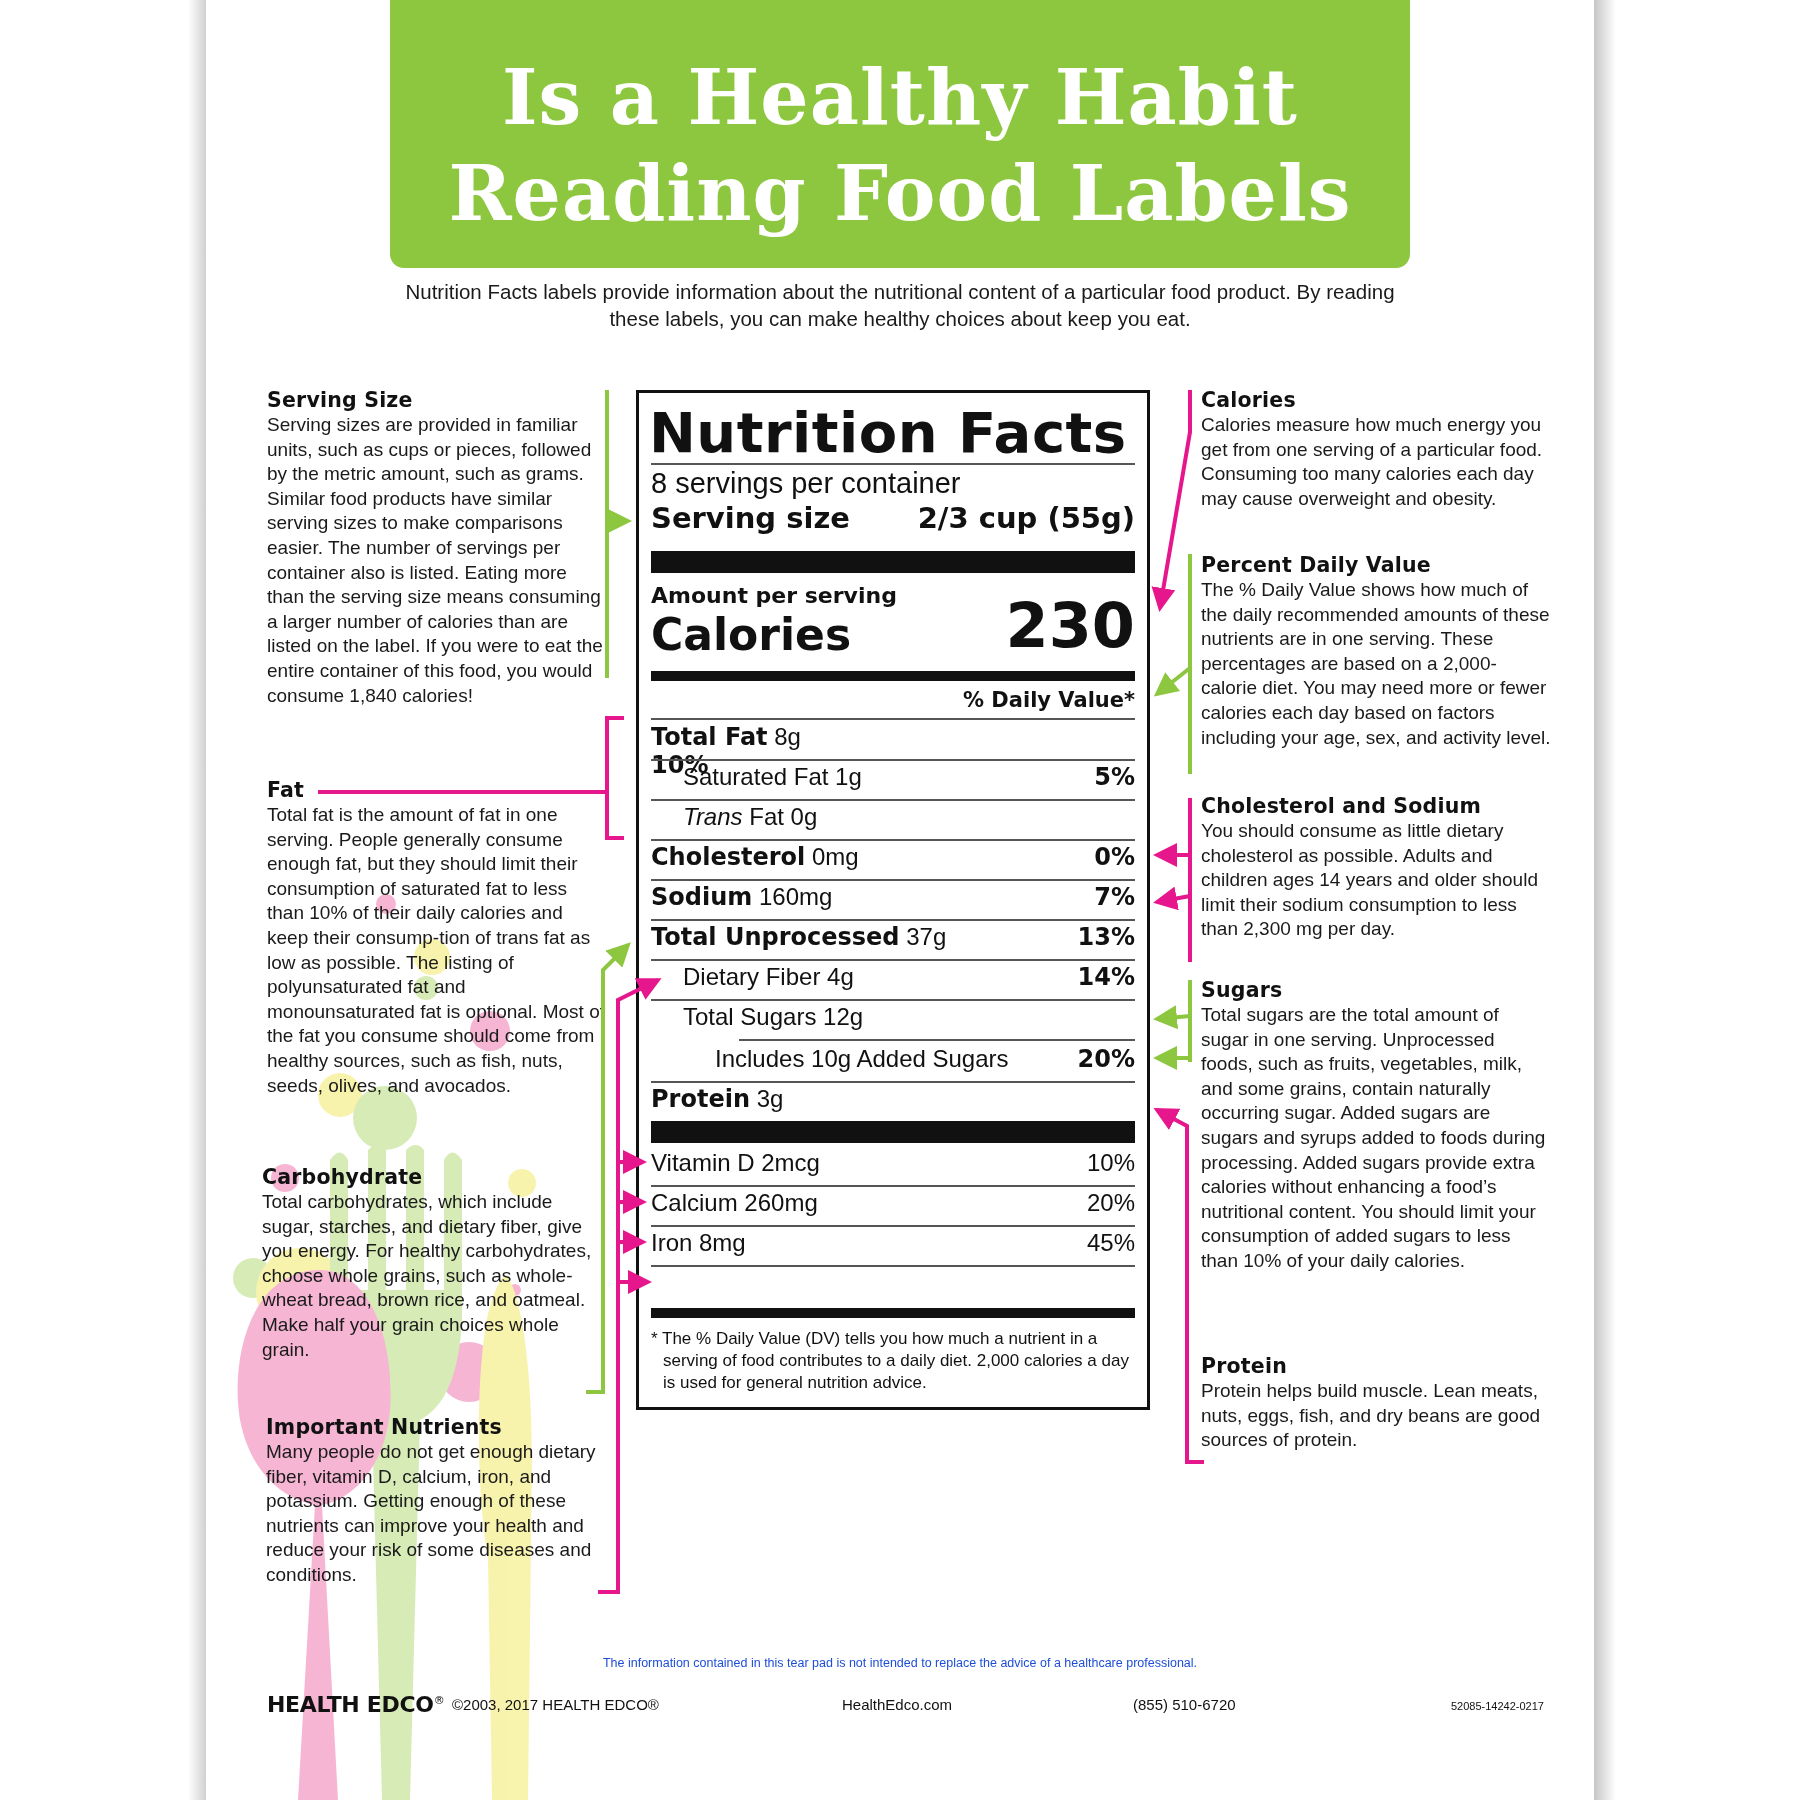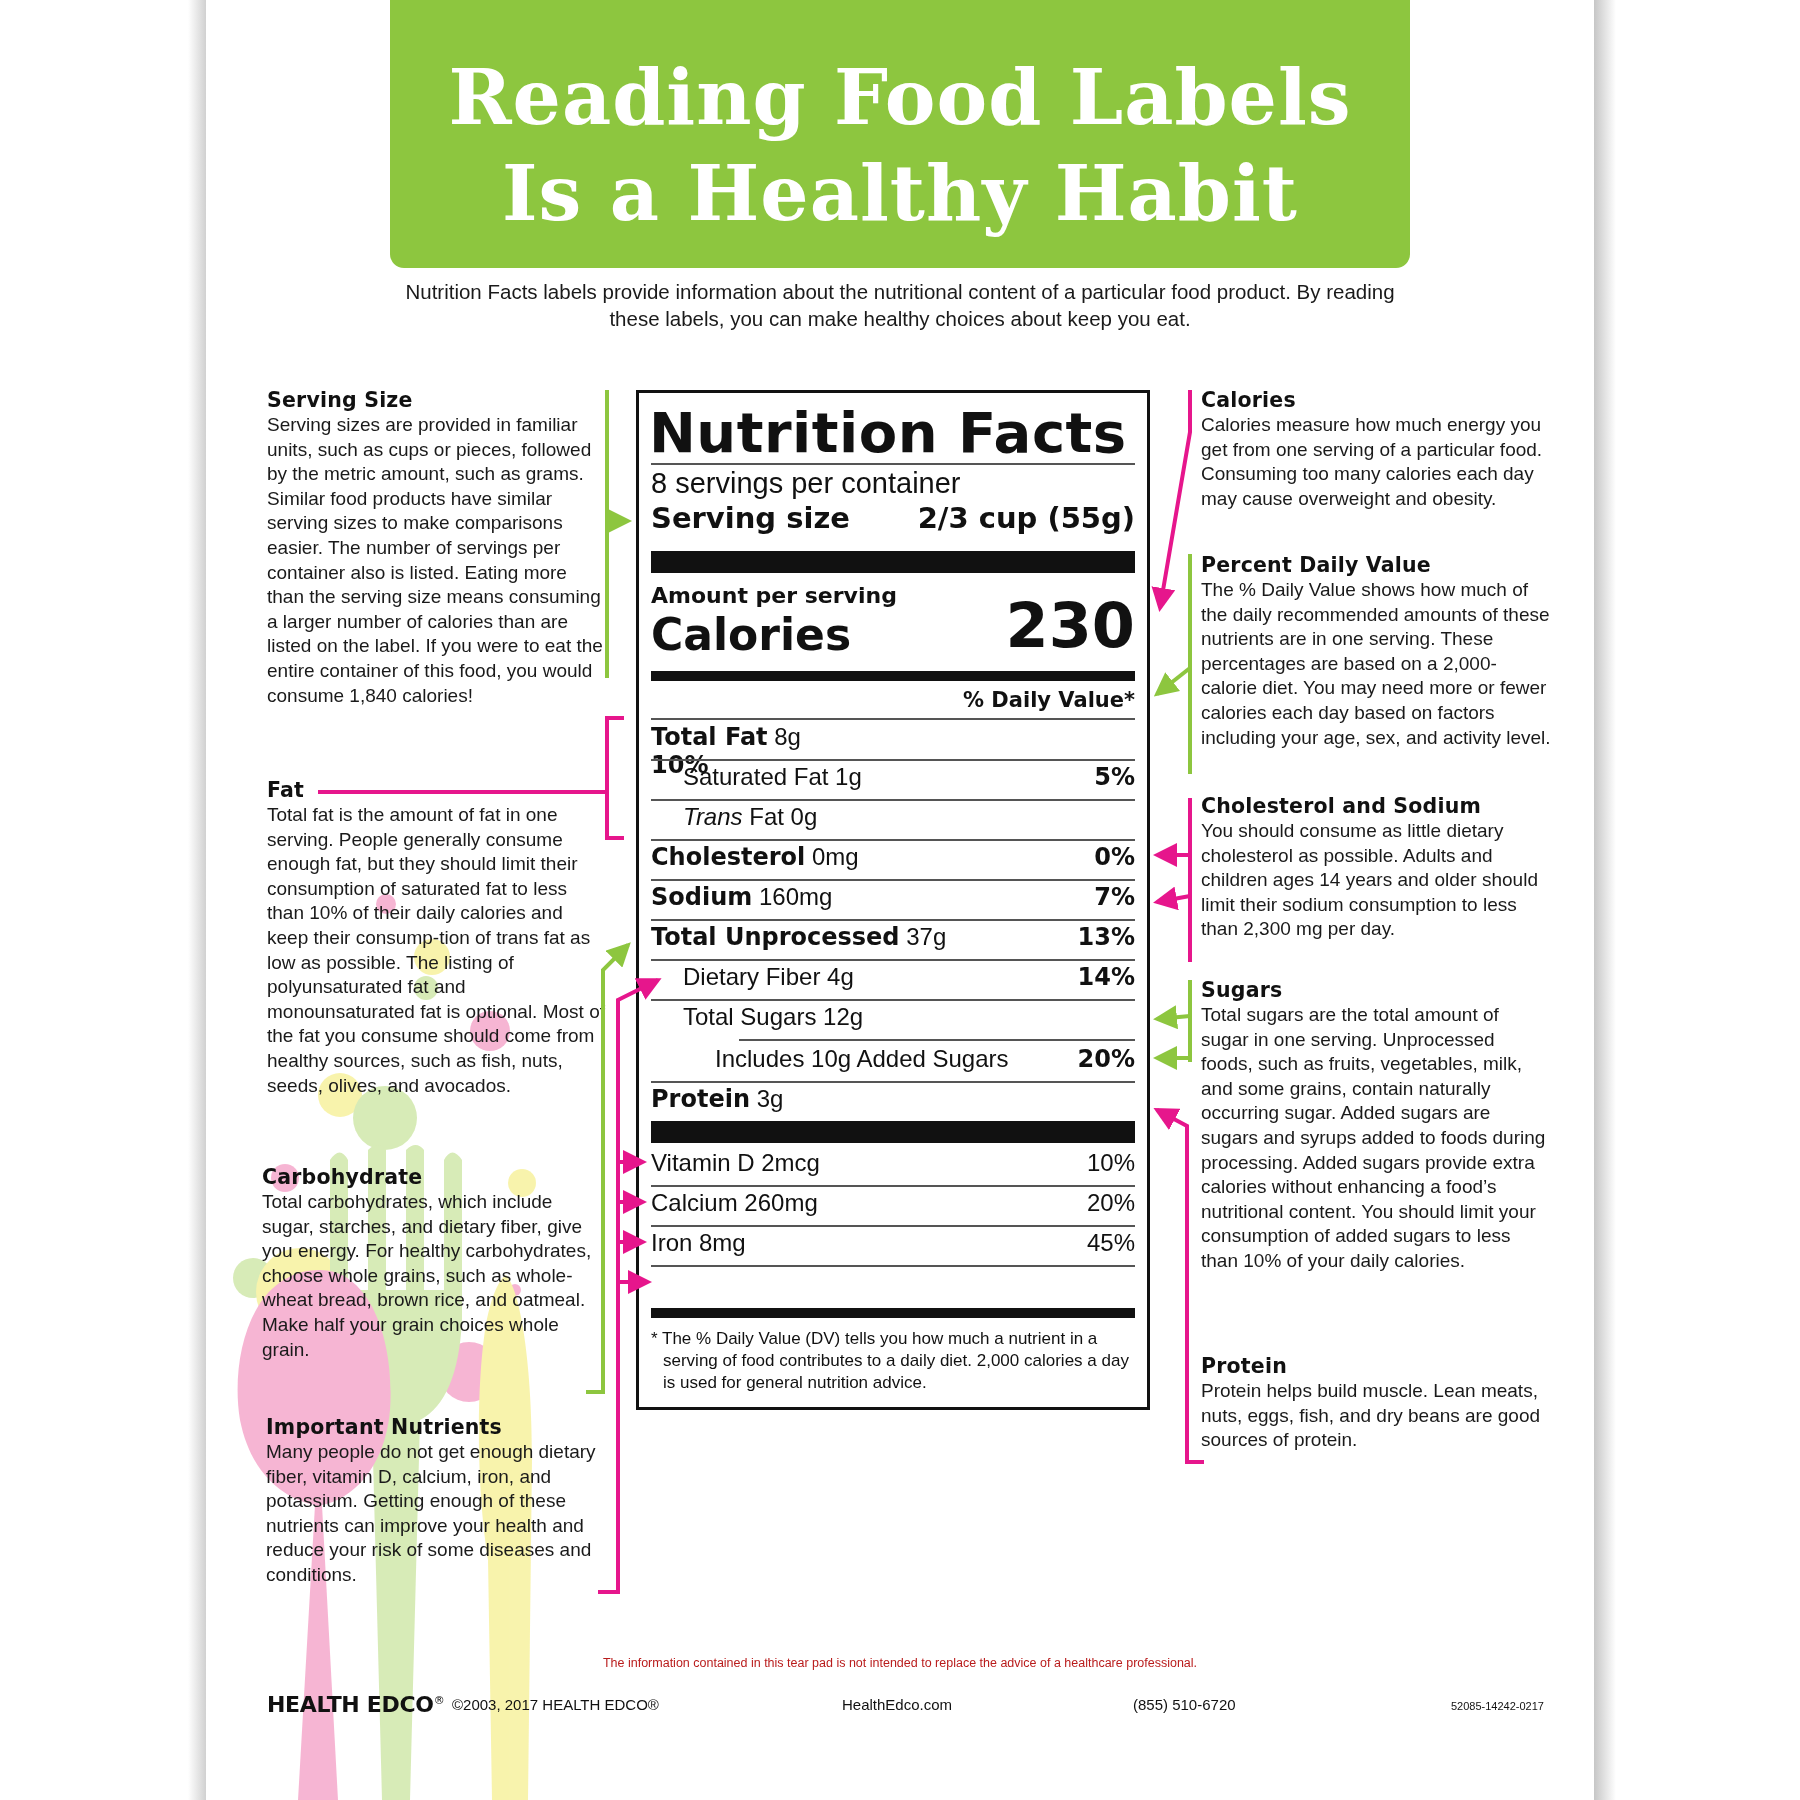--- a/index.html
+++ b/index.html
@@ -37,21 +37,21 @@
   .nf-row { position: absolute; left: 12px; right: 12px; display: flex; justify-content: space-between;
     align-items: baseline; font-size: 24px; white-space: nowrap; }
   .b { font-family: "DejaVu Sans", sans-serif; font-weight: bold; }
   .i { font-style: italic; }
   .dv { font-family: "DejaVu Sans", sans-serif; font-weight: bold; }
   .footnote { position: absolute; left: 12px; right: 12px; top: 935px; font-size: 17px; line-height: 22px;
     padding-left: 12px; text-indent: -12px; }
 
   svg.lines { position: absolute; left: 0; top: 0; width: 1800px; height: 1800px; pointer-events: none; }
 
-  .footer-note { position: absolute; left: 560px; top: 1656px; width: 680px; font-size: 12.5px; color: #b91c1c; text-align: center; }
+  .footer-note { position: absolute; left: 560px; top: 1656px; width: 680px; font-size: 12.5px; color: #1d4ed8; text-align: center; }
   .footer { position: absolute; top: 1696px; font-size: 15px; color: #111; white-space: nowrap; }
   .brand { font-family: "DejaVu Sans", sans-serif; font-weight: bold; font-size: 22px; letter-spacing: -0.3px; }
   .brand sup { font-size: 11px; font-weight: normal; }
 </style>
 </head>
 <body>
 
 <div class="page-shadow-l"></div>
 <div class="page-shadow-r"></div>
 <div class="page"></div>
@@ -75,22 +75,22 @@
     <path d="M330 1300 L330 1160 Q340 1145 348 1160 L348 1290 L368 1290 L368 1150 Q378 1140 386 1150 L386 1290 L406 1290 L406 1150 Q416 1140 424 1150 L424 1290 L444 1290 L444 1160 Q452 1145 462 1160 L462 1320 Q458 1400 420 1420 L410 1800 L382 1800 L372 1420 Q334 1400 330 1320 Z" fill="#b7db7d"></path>
 
     <path d="M320 1270 C250 1270 230 1360 240 1420 C252 1480 290 1500 315 1505 L298 1800 L338 1800 L322 1505 C350 1500 385 1470 390 1410 C395 1340 370 1270 320 1270 Z" fill="#f07ab0"></path>
 
     <path d="M506 1275 C520 1290 532 1360 532 1460 L528 1800 L492 1800 L488 1560 C478 1500 475 1400 485 1330 C490 1300 498 1280 506 1275 Z" fill="#f3ea6a"></path>
   </g>
 </svg>
 
 <div class="banner">
   <div class="banner-title">
+    <div>Is a Healthy Habit</div>
     <div>Reading Food Labels</div>
-    <div>Is a Healthy Habit</div>
   </div>
 </div>
 
 <div class="intro">Nutrition Facts labels provide information about the nutritional content of a particular food product. By reading these labels, you can make healthy choices about keep you eat.</div>
 
 <div class="col-text" style="left:267px;top:387px;width:340px;">
   <h3>Serving Size</h3>
   <p>Serving sizes are provided in familiar units, such as cups or pieces, followed by the metric amount, such as grams. Similar food products have similar serving sizes to make comparisons easier. The number of servings per container also is listed. Eating more than the serving size means consuming a larger number of calories than are listed on the label. If you were to eat the entire container of this food, you would consume 1,840 calories!</p>
 </div>
 <div class="col-text" style="left:267px;top:777px;width:340px;">

